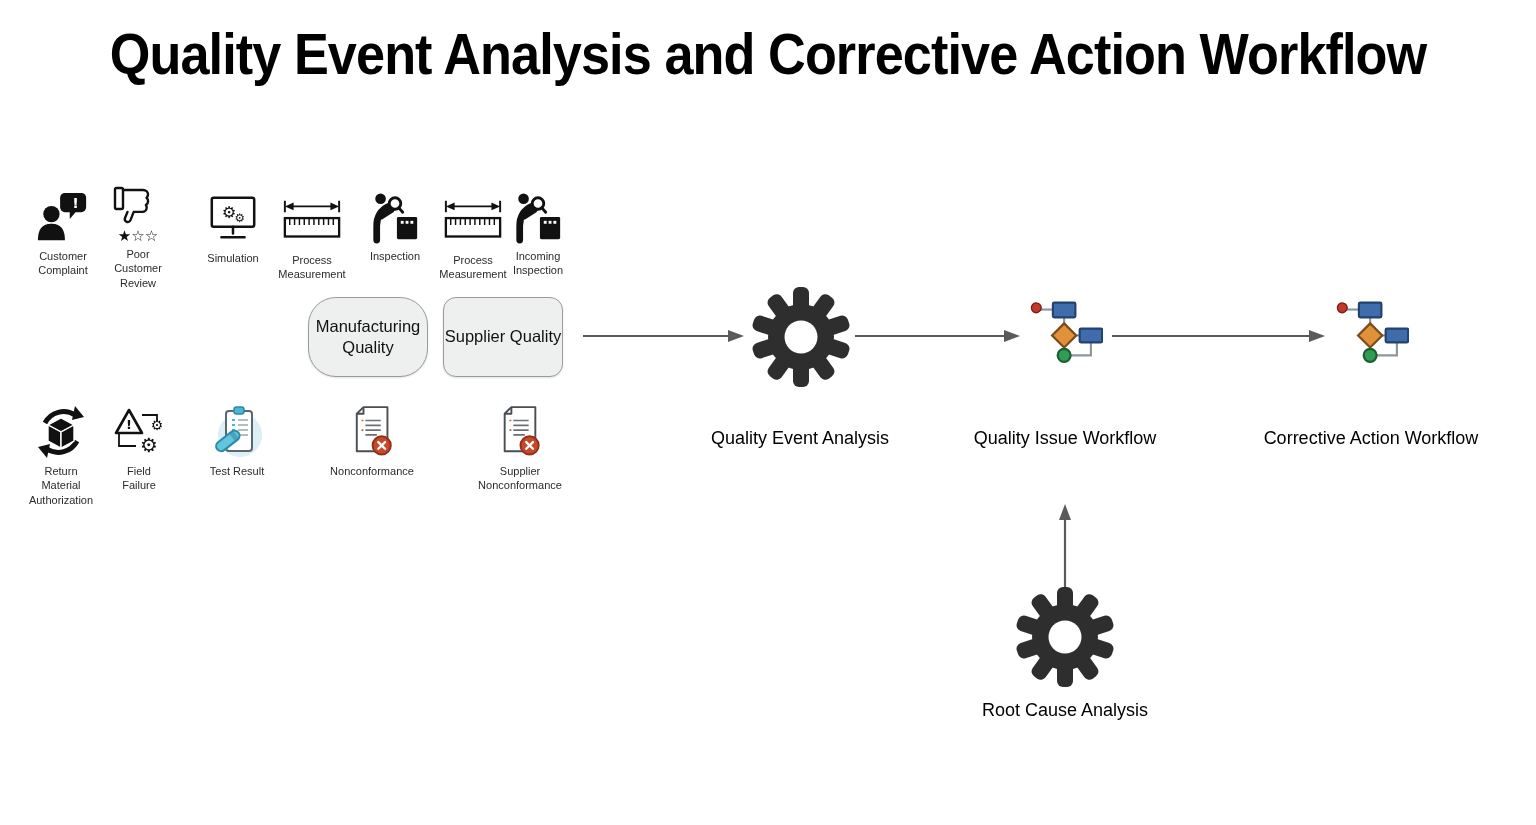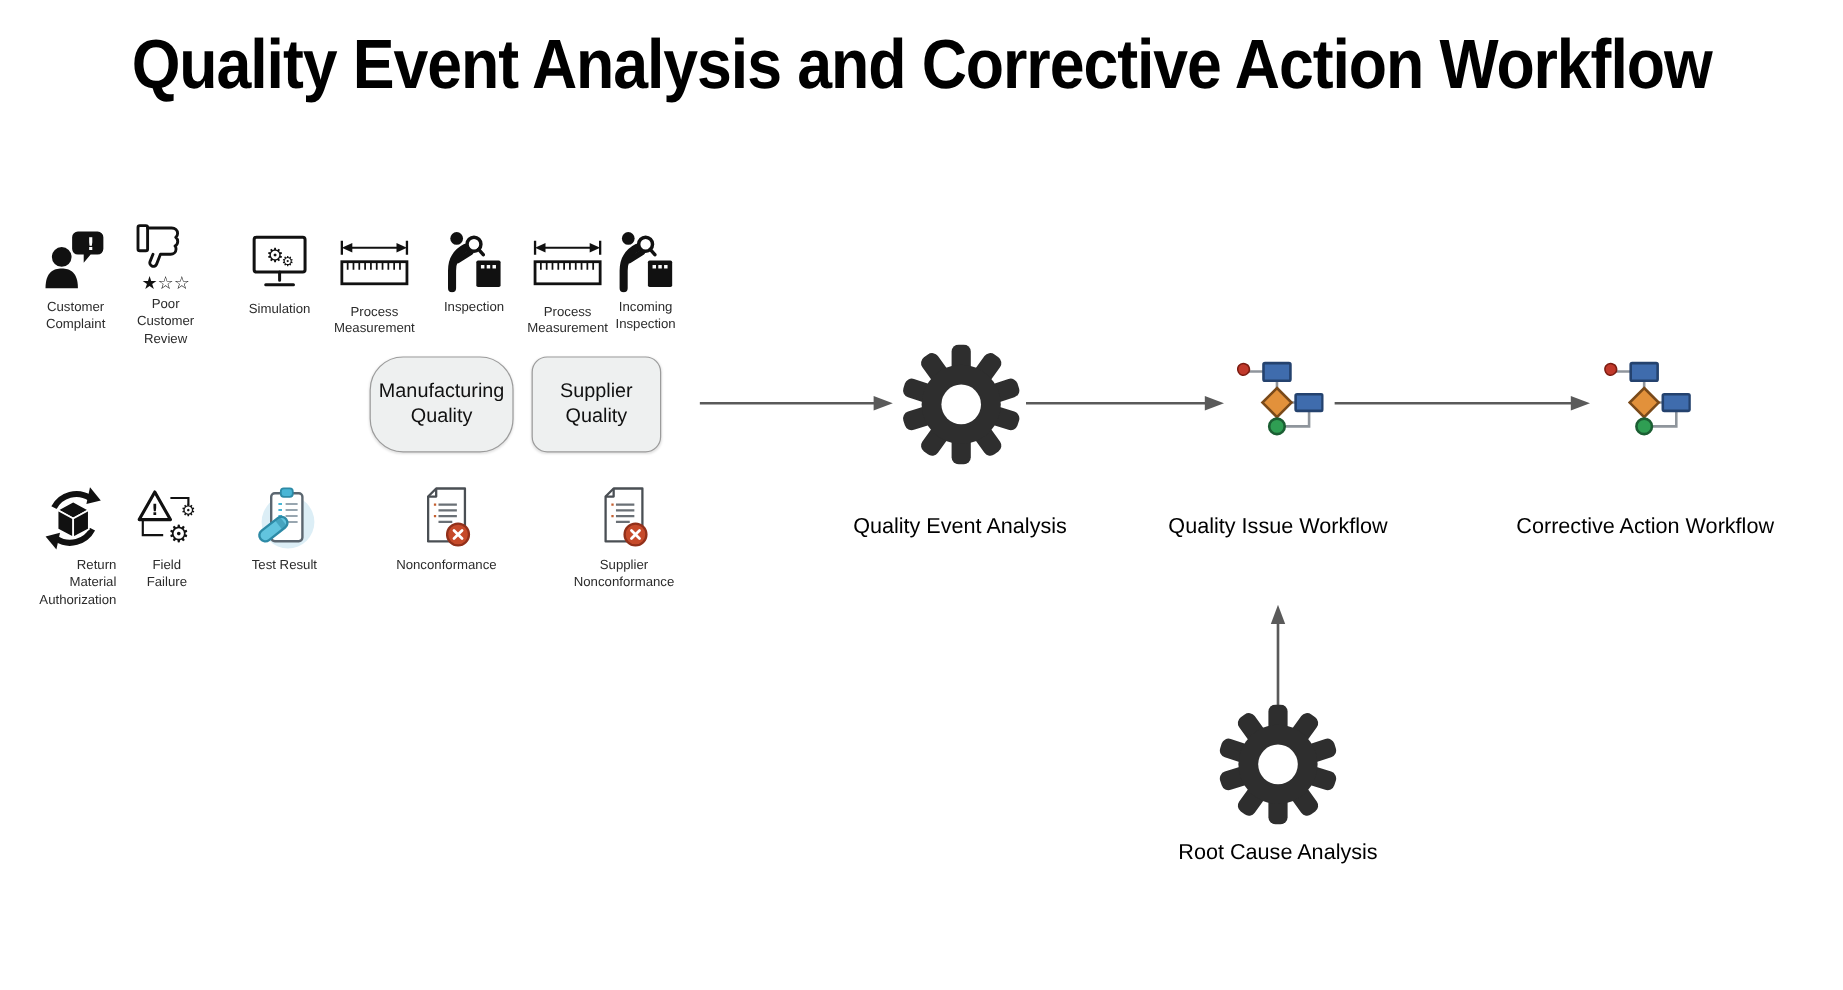--- a/index.html
+++ b/index.html
@@ -137,35 +137,35 @@
         <path d="M8,51 V36 C8,26 12,20 20,16" stroke="#111" stroke-width="7" fill="none" stroke-linecap="round"></path>
         <path d="M13,27 L24,20" stroke="#111" stroke-width="5" fill="none" stroke-linecap="round"></path>
         <circle cx="27" cy="13" r="6" fill="#fff" stroke="#111" stroke-width="3"></circle>
         <path d="M31,17.5 L35,22" stroke="#111" stroke-width="3" stroke-linecap="round"></path>
       </svg>
     </div>
     <div class="icon-lbl" style="max-width:64px;">Incoming Inspection</div>
   </div>
 
   <div class="qbox" style="left:308px;width:120px;border-radius:28px;">Manufacturing Quality</div>
-  <div class="qbox" style="left:443px;width:108px;">Supplier Quality</div>
+  <div class="qbox" style="left:443px;width:120px;">Supplier Quality</div>
 
   <div class="icon-item" style="left:61px;top:403px;">
     <div class="icon-box">
       <svg width="56" height="56" viewBox="0 0 56 56">
         <path d="M12,19 A21,21 0 0 1 42,11" stroke="#111" stroke-width="5" fill="none"></path>
         <polygon points="42,2 51,13 39,16" fill="#111"></polygon>
         <path d="M44,37 A21,21 0 0 1 14,45" stroke="#111" stroke-width="5" fill="none"></path>
         <polygon points="14,54 5,43 17,40" fill="#111"></polygon>
         <polygon points="28,14 41,21 28,28 15,21" fill="#111" stroke="#fff" stroke-width="1.4"></polygon>
         <polygon points="15,21 28,28 28,44 15,37" fill="#111" stroke="#fff" stroke-width="1.4"></polygon>
         <polygon points="41,21 28,28 28,44 41,37" fill="#111" stroke="#fff" stroke-width="1.4"></polygon>
       </svg>
     </div>
-    <div class="icon-lbl" style="max-width:72px;text-align:right;">Return Material Authorization</div>
+    <div class="icon-lbl" style="max-width:72px;">Return Material Authorization</div>
   </div>
 
   <div class="icon-item" style="left:139px;top:403px;">
     <div class="icon-box">
       <svg width="54" height="52" viewBox="0 0 54 52">
         <path d="M30,9 H45 V15 M7,28 V40 H24" stroke="#111" stroke-width="1.8" fill="none"></path>
         <path d="M17,4 L30,27 H4 Z" fill="#fff" stroke="#111" stroke-width="2.6" stroke-linejoin="round"></path>
         <text x="17" y="23" font-size="13" font-weight="bold" text-anchor="middle" fill="#111" font-family="DejaVu Sans, sans-serif">!</text>
         <text x="45" y="24" font-size="14" text-anchor="middle" fill="#111" font-family="DejaVu Sans, sans-serif">⚙</text>
         <text x="37" y="46" font-size="20" text-anchor="middle" fill="#111" font-family="DejaVu Sans, sans-serif">⚙</text>

